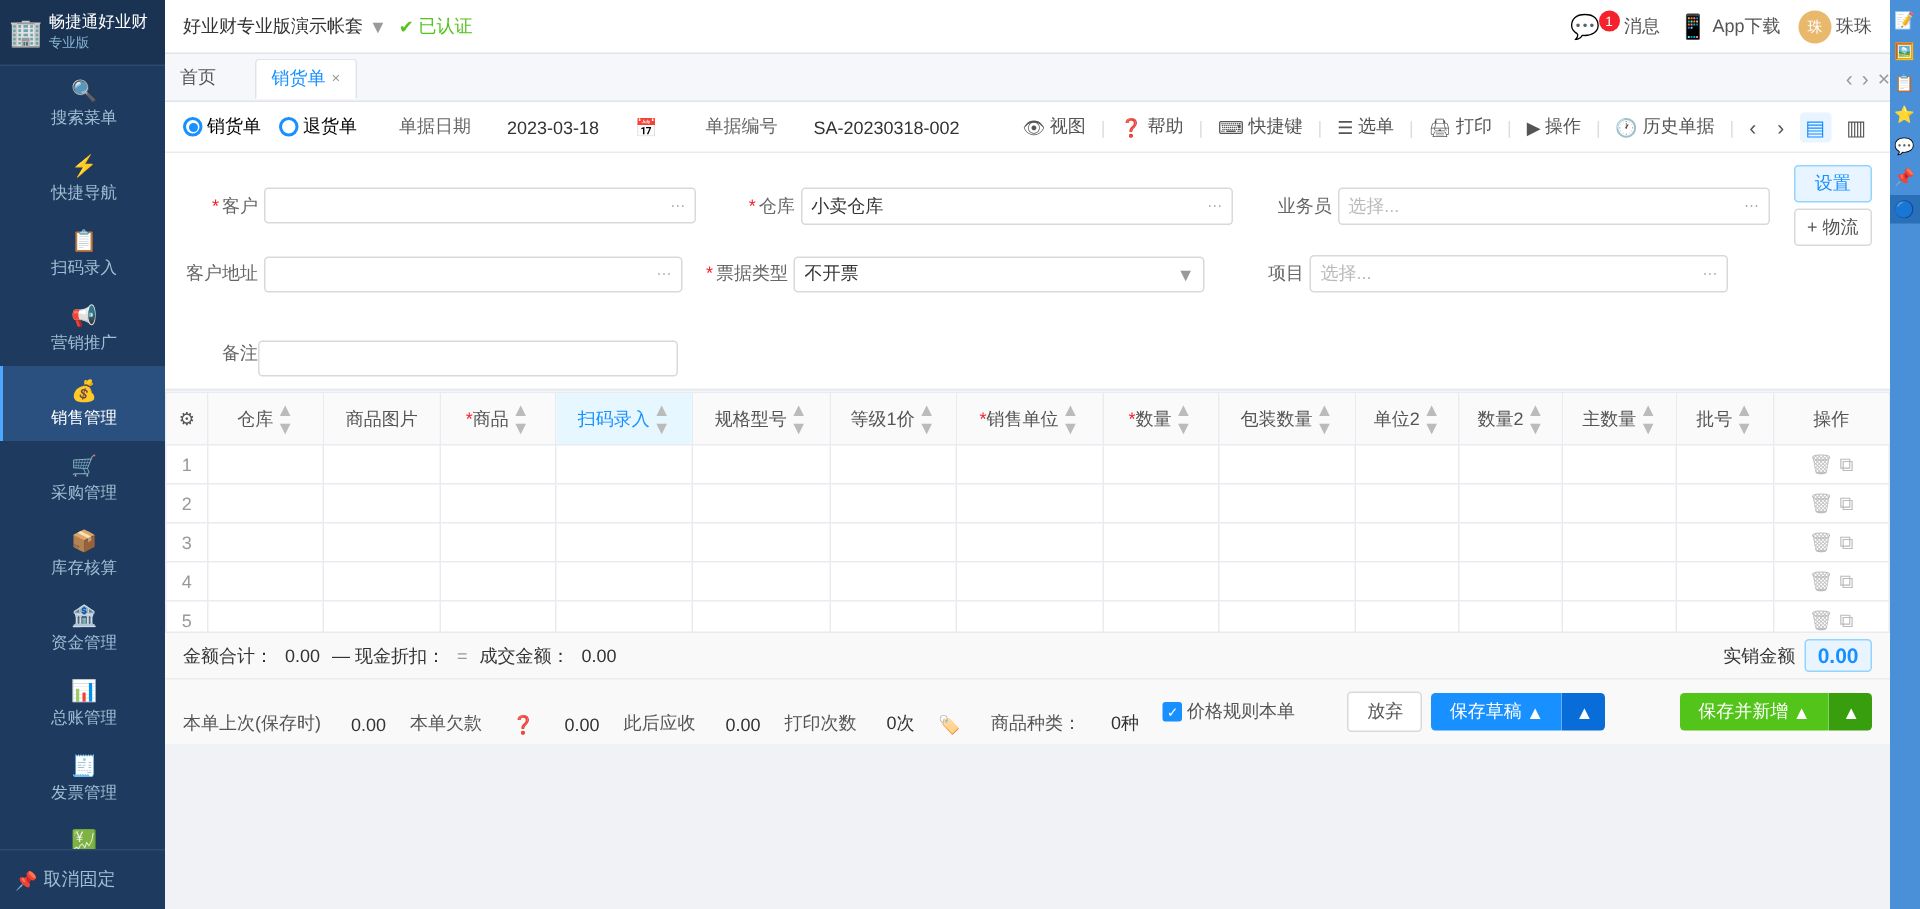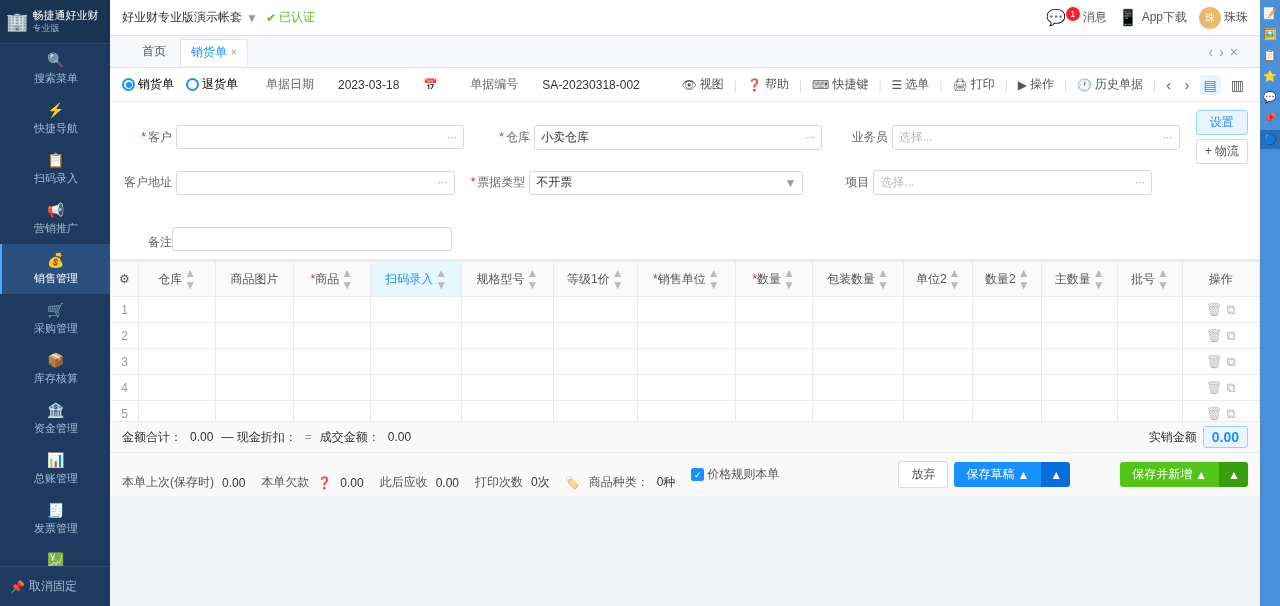--- a/index.html
+++ b/index.html
@@ -24,21 +24,21 @@
     
     .topbar { background: #fff; height: 36px; display: flex; align-items: center; padding: 0 12px; border-bottom: 1px solid #e0e4ea; gap: 8px; }
     .topbar-title { font-size: 12px; color: #333; display: flex; align-items: center; gap: 4px; }
     .topbar-certified { color: #52c41a; display: flex; align-items: center; gap: 3px; font-size: 12px; }
     .topbar-right { margin-left: auto; display: flex; align-items: center; gap: 12px; }
     .topbar-right-item { display: flex; align-items: center; gap: 3px; color: #555; cursor: pointer; font-size: 12px; }
     .badge { background: #f5222d; color: #fff; border-radius: 50%; width: 14px; height: 14px; font-size: 9px; display: flex; align-items: center; justify-content: center; margin-top: -8px; margin-left: -4px; }
     .avatar { width: 22px; height: 22px; border-radius: 50%; background: #e8b86d; display: flex; align-items: center; justify-content: center; color: #fff; font-size: 10px; }
 
     
-    .tabbar { background: #f5f7fa; height: 32px; display: flex; align-items: center; padding: 0 22px; border-bottom: 1px solid #e0e4ea; gap: 4px; }
+    .tabbar { background: #f5f7fa; height: 32px; display: flex; align-items: center; padding: 0 0; border-bottom: 1px solid #e0e4ea; gap: 16px; }
     .tab-item { padding: 4px 10px; font-size: 12px; color: #555; cursor: pointer; border-radius: 3px 3px 0 0; }
     .tab-item.active { background: #fff; color: #1890ff; border: 1px solid #e0e4ea; border-bottom: 1px solid #fff; margin-bottom: -1px; display: flex; align-items: center; gap: 4px; }
     .tab-close { color: #999; font-size: 10px; cursor: pointer; }
     .tabbar-right { margin-left: auto; display: flex; align-items: center; gap: 6px; }
     .tabbar-nav { color: #999; cursor: pointer; font-size: 14px; }
 
     
     .content { flex: 1; background: #fff; overflow: hidden; display: flex; flex-direction: column; }
 
     
@@ -58,21 +58,21 @@
     .form-row { display: flex; gap: 16px; margin-bottom: 6px; align-items: center; }
     .form-field { display: flex; align-items: center; gap: 4px; flex: 1; }
     .form-field-label { color: #666; white-space: nowrap; min-width: 50px; text-align: right; }
     .form-field-label.required::before { content: '*'; color: #f5222d; margin-right: 2px; }
     .form-field-input { flex: 1; border: 1px solid #d9d9d9; border-radius: 3px; padding: 3px 6px; font-size: 12px; color: #333; display: flex; align-items: center; justify-content: space-between; min-height: 24px; background: #fff; }
     .form-field-input .dots { color: #999; font-size: 10px; }
     .form-field-select { flex: 1; border: 1px solid #d9d9d9; border-radius: 3px; padding: 0 6px; font-size: 12px; color: #333; display: flex; align-items: center; justify-content: space-between; min-height: 24px; background: #fff; }
     .btn-set { background: #e8f4ff; border: 1px solid #91d5ff; color: #1890ff; border-radius: 3px; padding: 3px 8px; cursor: pointer; font-size: 12px; }
     .btn-add { background: #fff; border: 1px solid #d9d9d9; color: #555; border-radius: 3px; padding: 3px 8px; cursor: pointer; font-size: 12px; display: flex; align-items: center; gap: 2px; }
     .right-side-btns { display: flex; flex-direction: column; gap: 4px; }
-    .form-note { display: flex; align-items: flex-end; gap: 0; margin-top: 32px; }
+    .form-note { display: flex; align-items: flex-start; gap: 0; margin-top: 32px; }
     .form-note-label { color: #666; min-width: 50px; text-align: right; }
     .form-note-input { border: 1px solid #d9d9d9; border-radius: 3px; padding: 3px 6px; font-size: 12px; width: 280px; min-height: 24px; }
 
     
     .content-tabs { display: flex; padding: 4px 12px 0; border-bottom: 1px solid #e8ecf0; gap: 0; flex-shrink: 0; }
     .content-tab { padding: 4px 14px; font-size: 12px; cursor: pointer; color: #555; border-bottom: 2px solid transparent; }
     .content-tab.active { color: #1890ff; border-bottom: 2px solid #1890ff; }
 
     
     .table-wrapper { flex: 1; overflow: auto; border-top: 1px solid #e8ecf0; }
@@ -94,21 +94,21 @@
     .sort-arrows { display: flex; flex-direction: column; font-size: 8px; color: #bbb; line-height: 1; }
 
     
     .footer-summary { padding: 4px 12px; background: #f9f9f9; border-top: 1px solid #e8ecf0; display: flex; align-items: center; gap: 8px; font-size: 12px; color: #333; flex-shrink: 0; }
     .footer-summary .eq { color: #999; }
     .shiekshou-amount { margin-left: auto; display: flex; align-items: center; gap: 6px; }
     .amount-box { background: #e8f4ff; border: 1px solid #91d5ff; border-radius: 3px; padding: 2px 8px; font-size: 14px; font-weight: bold; color: #1890ff; }
 
     
     .bottom-bar { background: #f9f9f9; padding: 5px 12px; border-top: 1px solid #e8ecf0; display: flex; align-items: center; gap: 16px; flex-shrink: 0; }
-    .bottom-info { display: flex; align-items: center; gap: 8px; color: #555; font-size: 12px; margin-top: 16px; }
+    .bottom-info { display: flex; align-items: center; gap: 20px; color: #555; font-size: 12px; margin-top: 16px; }
     .bottom-info .val { color: #333; }
     .bottom-actions { margin-left: auto; display: flex; gap: 6px; align-items: center; }
     .checkbox-item { display: flex; align-items: center; gap: 3px; color: #555; cursor: pointer; }
     .checkbox-box { width: 13px; height: 13px; border: 1px solid #1890ff; border-radius: 2px; background: #1890ff; display: flex; align-items: center; justify-content: center; }
     .checkbox-box::after { content: '✓'; color: #fff; font-size: 9px; }
     .btn-abandon { border: 1px solid #d9d9d9; background: #fff; color: #555; padding: 4px 12px; border-radius: 3px; cursor: pointer; font-size: 12px; }
     .btn-save-draft { background: #1890ff; color: #fff; border: none; padding: 4px 12px; border-radius: 3px 0 0 3px; cursor: pointer; font-size: 12px; display: flex; align-items: center; gap: 3px; }
     .btn-save-draft-arrow { background: #096dd9; color: #fff; border: none; padding: 4px 8px; border-radius: 0 3px 3px 0; cursor: pointer; font-size: 12px; border-left: 1px solid #096dd9; }
     .btn-save-new { background: #52c41a; color: #fff; border: none; padding: 4px 12px; border-radius: 3px 0 0 3px; cursor: pointer; font-size: 12px; display: flex; align-items: center; gap: 3px; }
     .btn-save-new-arrow { background: #389e0d; color: #fff; border: none; padding: 4px 8px; border-radius: 0 3px 3px 0; cursor: pointer; font-size: 12px; border-left: 1px solid #389e0d; }

